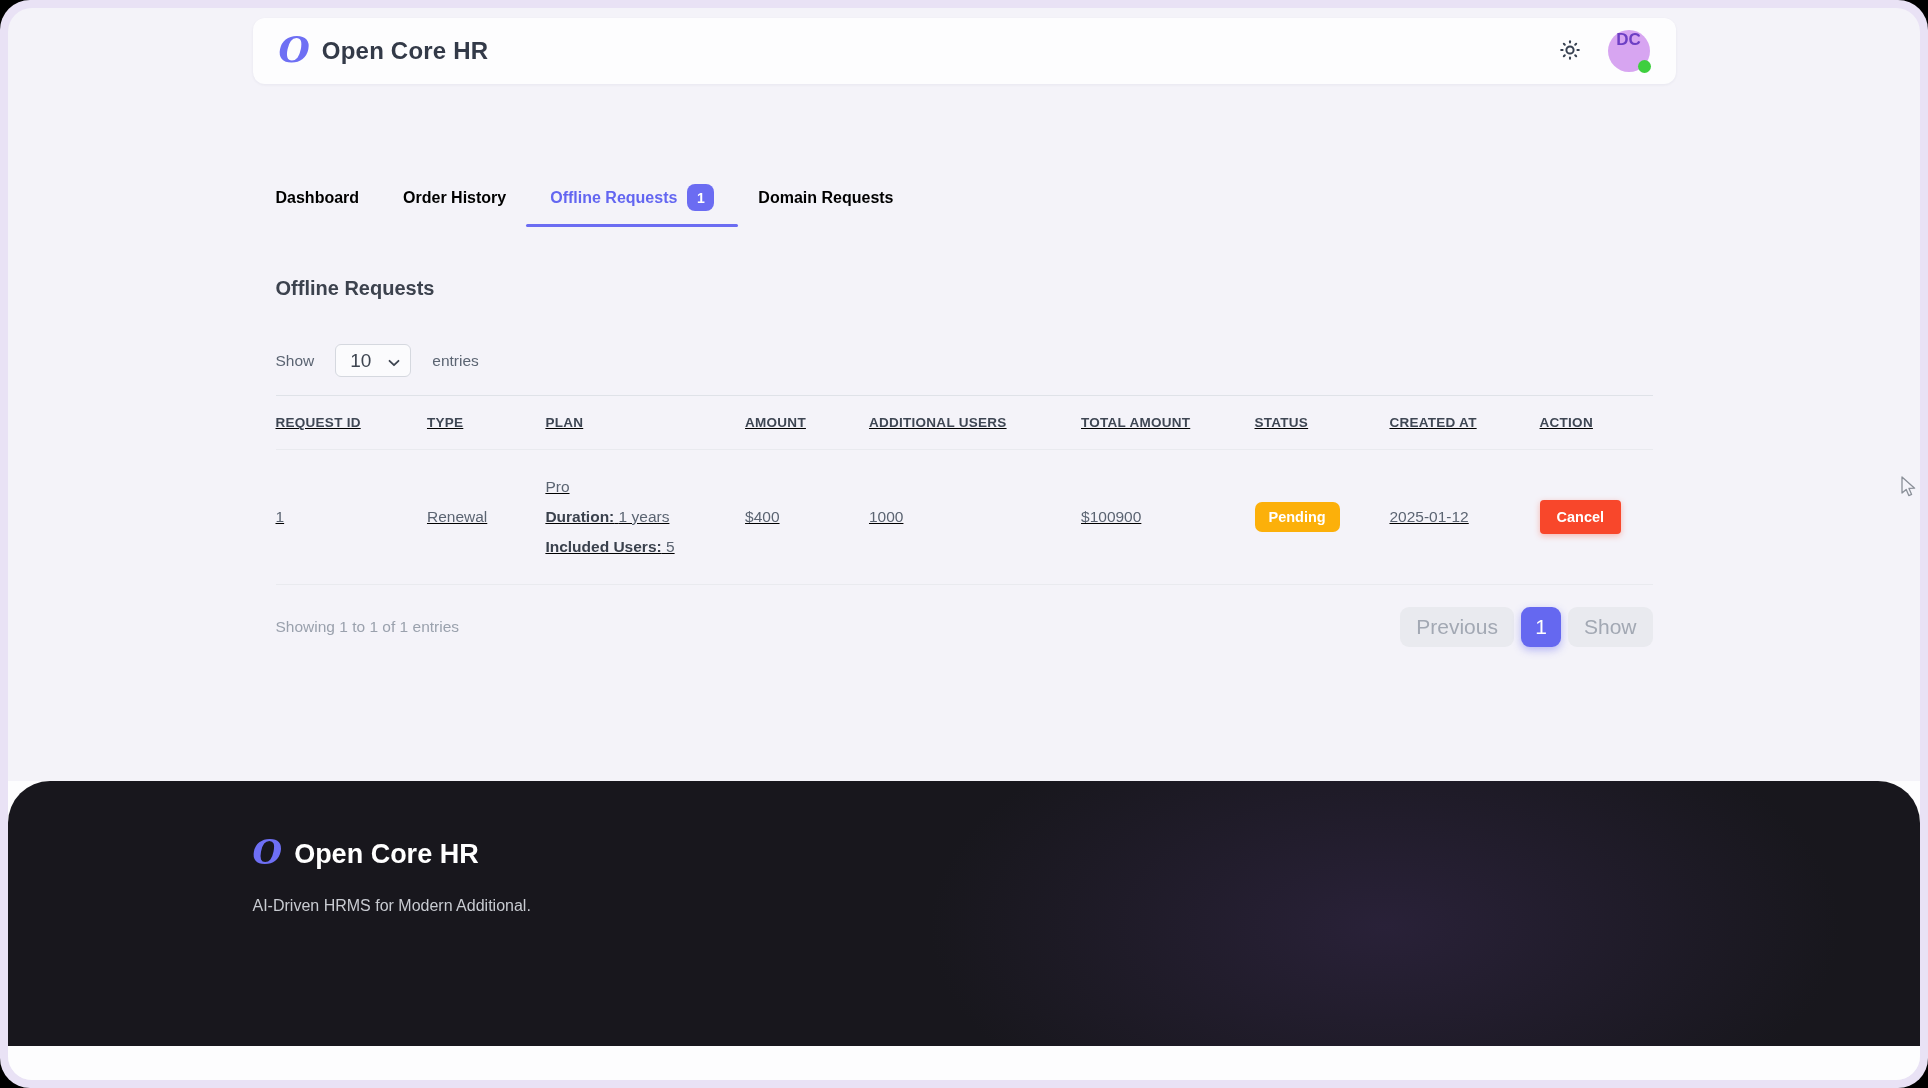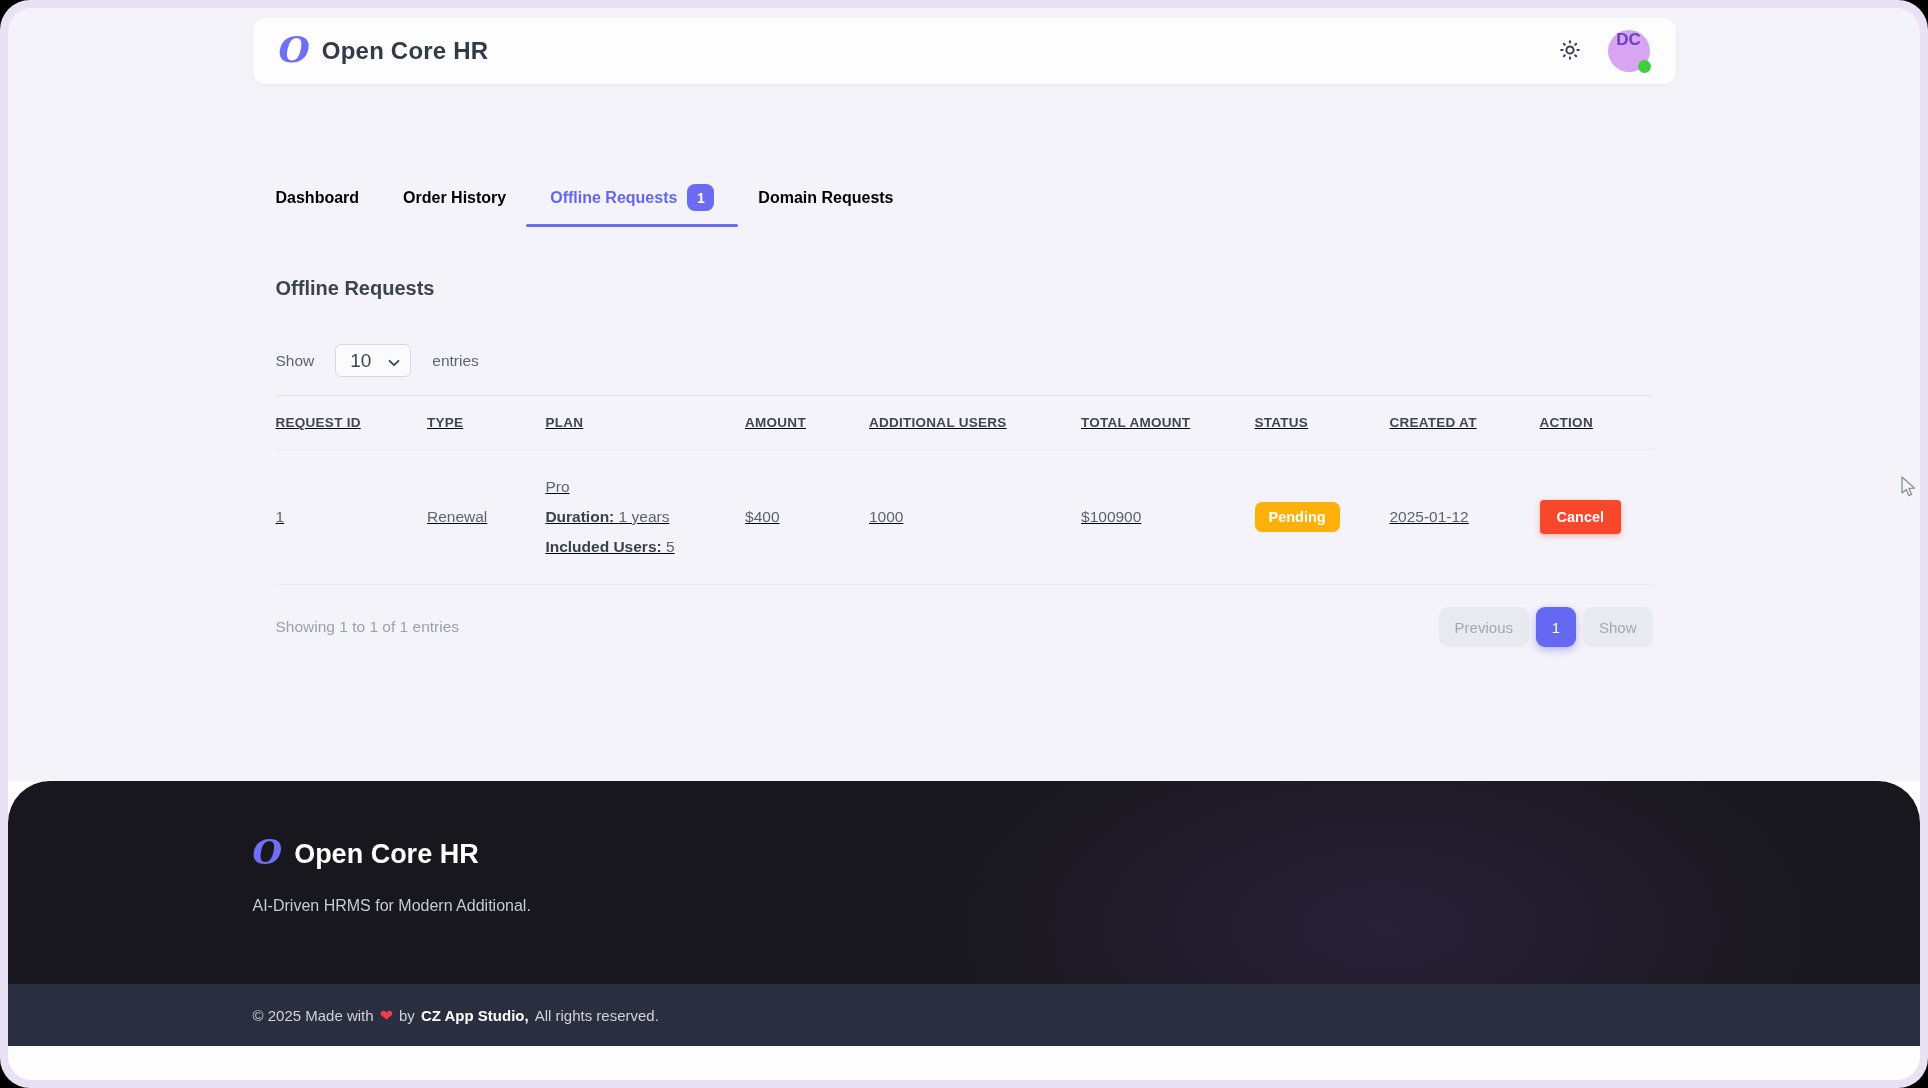--- a/index.html
+++ b/index.html
@@ -60,21 +60,21 @@
                    color:#fff; font-size:14.5px; font-weight:600; }
   .btn-cancel { display:inline-block; padding:9px 17px; border-radius:4px; background:#f8472b;
                 color:#fff; font-size:14.5px; font-weight:600; border:none; cursor:pointer;
                 box-shadow:0 2px 6px rgba(248,71,43,.35); }
 
   
   .table-footer { margin-top:22px; display:flex; align-items:center; justify-content:space-between; }
   .summary { font-size:15.5px; color:#9aa1ad; }
   .pager { display:flex; align-items:center; gap:7px; }
   .pg-btn { height:40px; padding:0 16px; border-radius:9px; border:none; background:#e9eaef;
-            color:#a2a8b3; font-size:15px; font-weight:500; cursor:pointer; font-family:inherit; }
+            color:#a2a8b3; font-size:21px; font-weight:500; cursor:pointer; font-family:inherit; }
   .pg-btn.current { width:40px; padding:0; background:#6568f0; color:#fff;
                     box-shadow:0 3px 8px rgba(101,104,240,.45); }
 
   
   .footer { position:absolute; left:0; right:0; bottom:0; height:299px; background:#fdfdfe; }
   .footer-dark { position:absolute; top:0; left:0; right:0; height:265px; border-radius:42px 42px 0 0;
                  background:radial-gradient(700px 360px at 72% 55%, #292138 0%, #18171d 65%), #18171d;
                  overflow:hidden; }
   .footer-brand { display:flex; align-items:center; gap:12px; padding-top:56px; }
   .footer-brand .logo-glyph { font-size:34px; }
@@ -224,31 +224,20 @@
 
   <footer class="footer">
     <div class="footer-dark">
       <div class="container">
         <div class="footer-brand">
           <span class="logo-glyph">O</span>
           <span class="footer-brand-name">Open Core HR</span>
         </div>
         <div class="footer-tagline">AI-Driven HRMS for Modern Additional.</div>
       </div>
-      <div class="footer-bar">
-        <div class="container">
-          <span class="copyright">
-            <span>© 2025 Made with</span>
-            <span class="heart">❤</span>
-            <span>by</span>
-            <span class="studio">CZ App Studio,</span>
-            <span>All rights reserved.</span>
-          </span>
-        </div>
-      </div>
     </div>
   </footer>
 
   <span class="cursor">
     <svg width="18" height="22" viewBox="0 0 18 22">
       <path d="M2 1 L2 17 L6.2 13.4 L8.8 19.6 L11.6 18.4 L9 12.4 L14.6 12.2 Z" fill="#f4f3f9" stroke="#8a8f98" stroke-width="1.3" stroke-linejoin="round"></path>
     </svg>
   </span>
 
 </div>

